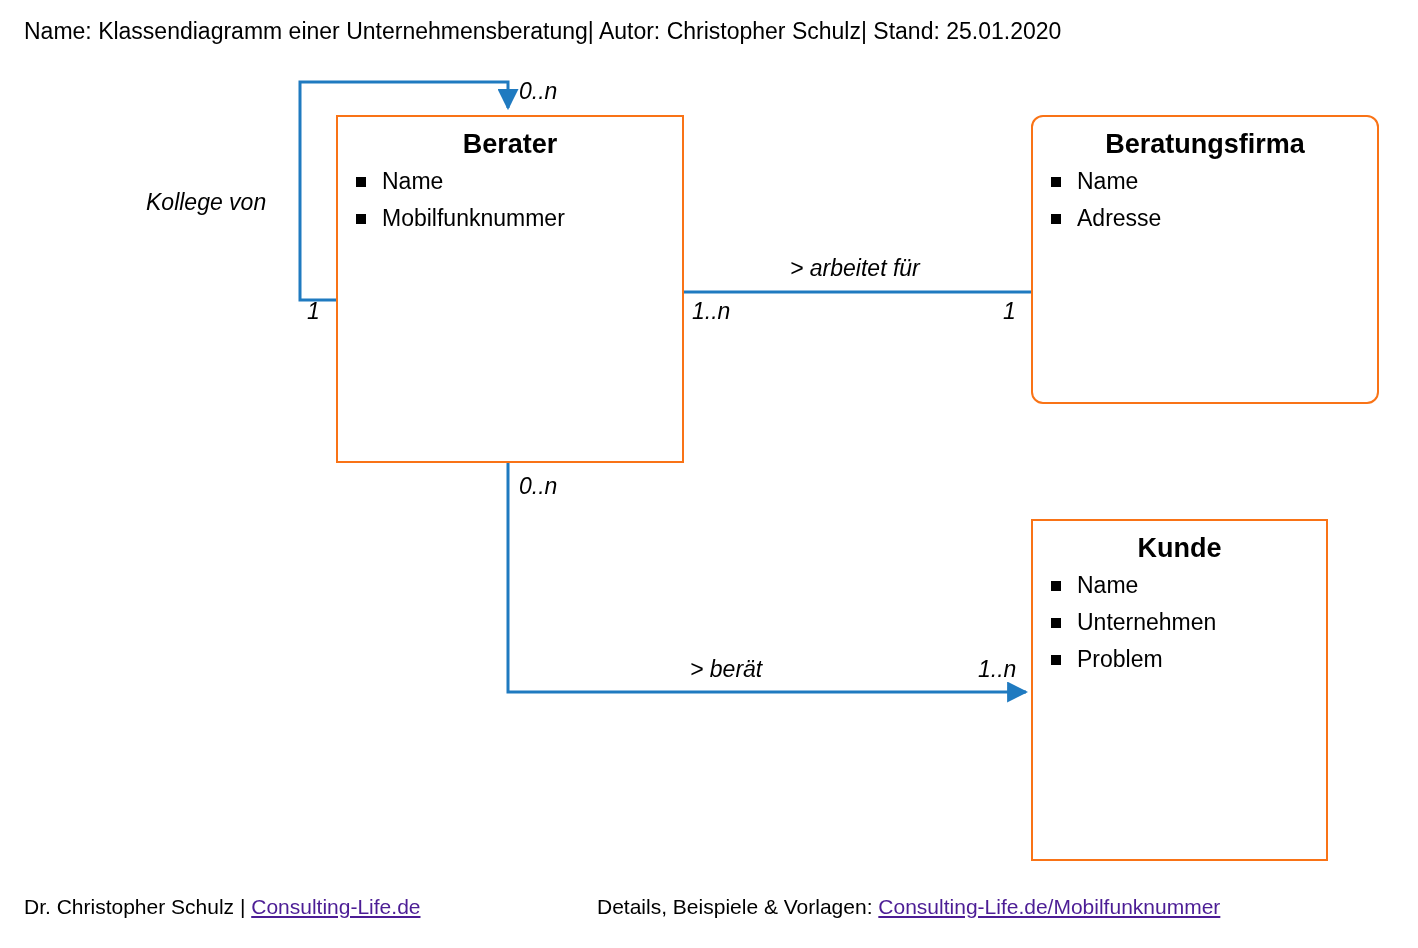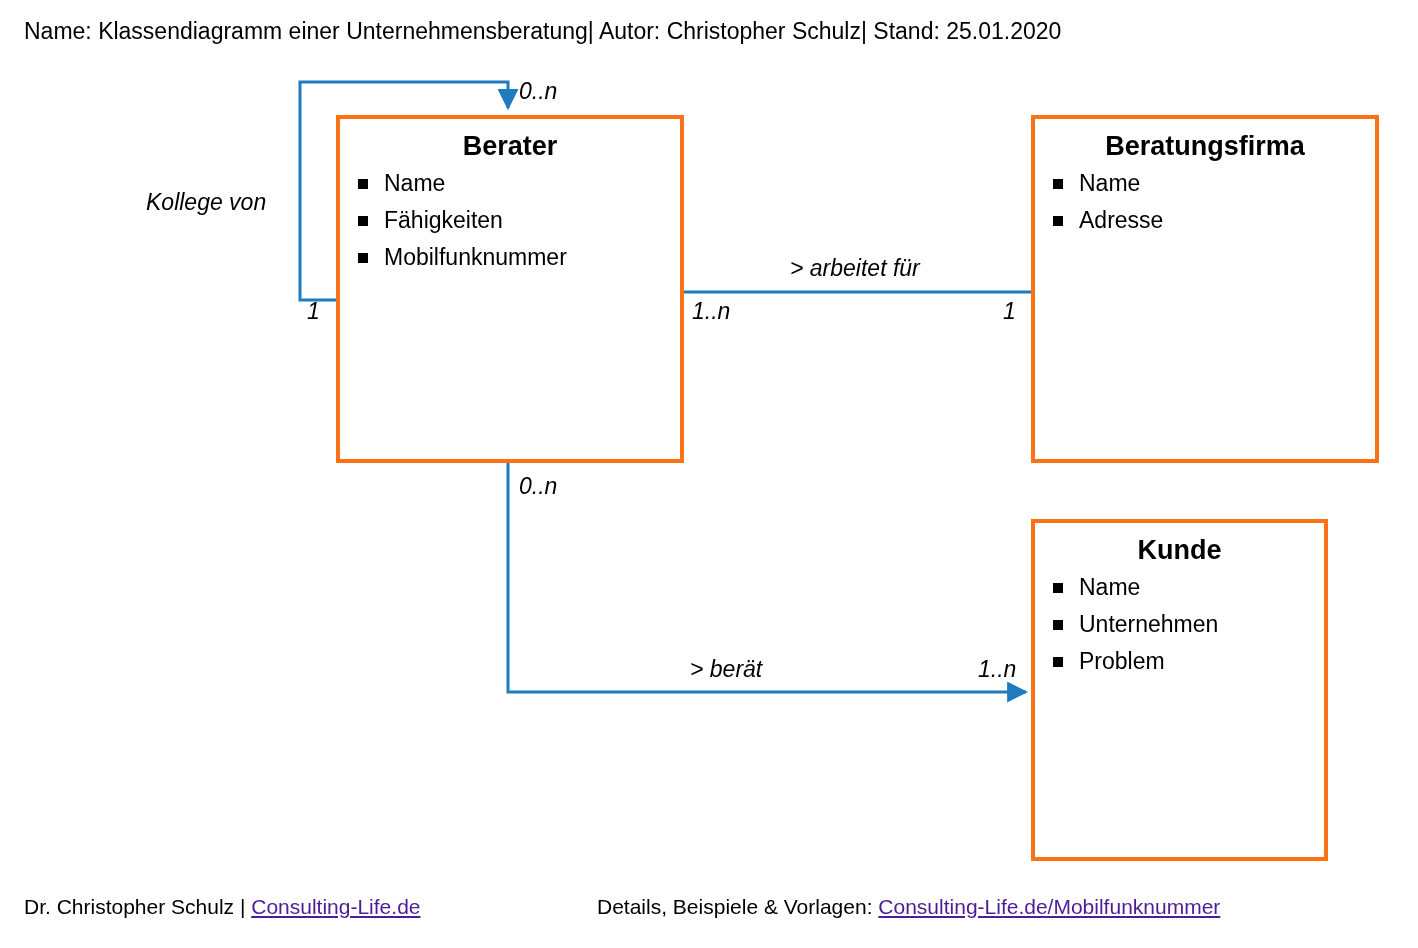--- a/index.html
+++ b/index.html
@@ -32,21 +32,21 @@
   svg.edges {
     position: absolute;
     left: 0;
     top: 0;
     width: 1418px;
     height: 948px;
     pointer-events: none;
   }
   .class-box {
     position: absolute;
-    border: 4px solid #f97316;
+    border: 2px solid #f97316;
     background: #ffffff;
     box-sizing: border-box;
   }
   .class-title {
     text-align: center;
     font-weight: bold;
     font-size: 27px;
     margin-top: 12px;
     margin-bottom: 10px;
   }
@@ -114,26 +114,25 @@
 
     <path d="M 684 292 L 1031 292" fill="none" stroke="#1f7ac0" stroke-width="3"></path>
 
     <path d="M 508 463 L 508 692 L 1026 692" fill="none" stroke="#1f7ac0" stroke-width="3" marker-end="url(#arrow)"></path>
   </svg>
 
   <div class="class-box" style="left:336px; top:115px; width:348px; height:348px;">
     <div class="class-title">Berater</div>
     <ul class="attr-list">
       <li><span class="bullet"></span><span>Name</span></li>
-      <li><span class="bullet"></span><span>Fähigkeiten</span></li>
       <li><span class="bullet"></span><span>Mobilfunknummer</span></li>
     </ul>
   </div>
 
-  <div class="class-box" style="left:1031px; top:115px; width:348px; height:348px;">
+  <div class="class-box" style="left:1031px; top:115px; width:348px; height:289px;border-radius:12px;">
     <div class="class-title">Beratungsfirma</div>
     <ul class="attr-list">
       <li><span class="bullet"></span><span>Name</span></li>
       <li><span class="bullet"></span><span>Adresse</span></li>
     </ul>
   </div>
 
   <div class="class-box" style="left:1031px; top:519px; width:297px; height:342px;">
     <div class="class-title">Kunde</div>
     <ul class="attr-list">

